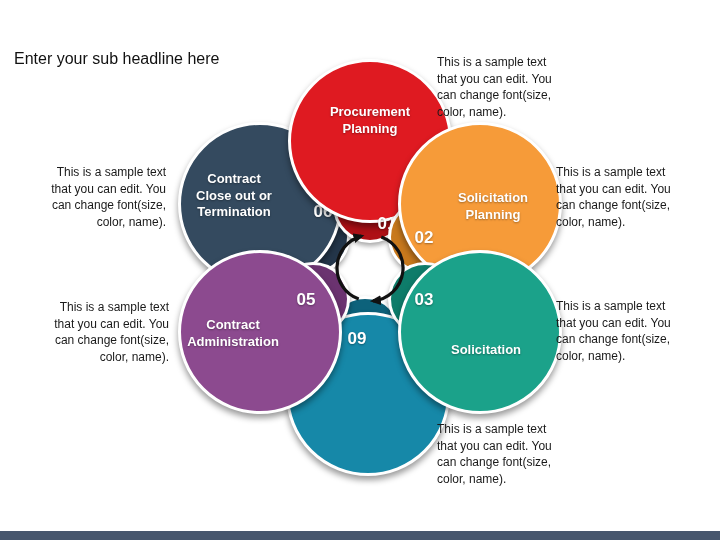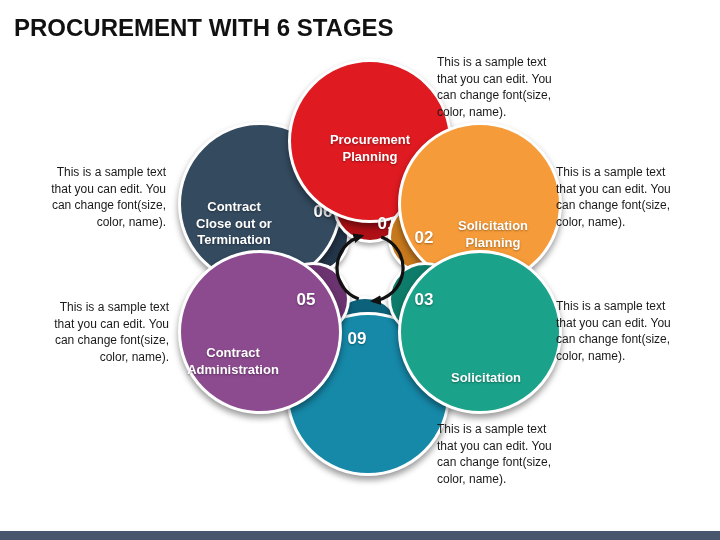--- a/index.html
+++ b/index.html
@@ -22,42 +22,42 @@
     width:164px;height:164px;border:3px solid #ffffff;
     box-shadow:0 4px 6px rgba(0,0,0,0.40);
   }
   .num-circle{
     width:74px;height:74px;border:3px solid #ffffff;
     box-shadow:0 3px 5px rgba(0,0,0,0.35);
   }
   .stage-label{
     position:absolute;width:150px;transform:translate(-50%,-50%);
     color:#ffffff;font-size:13px;font-weight:bold;text-align:center;
-    line-height:1.28;white-space:pre-line;text-shadow:0 1px 2px rgba(0,0,0,0.35);margin-top:28px;
+    line-height:1.28;white-space:pre-line;text-shadow:0 1px 2px rgba(0,0,0,0.35);
   }
   .stage-number{
     position:absolute;transform:translate(-50%,-50%);
     color:#ffffff;font-size:17px;font-weight:bold;
     text-shadow:0 1px 2px rgba(0,0,0,0.35);
   }
   .sample-text{
     position:absolute;width:150px;font-size:12px;color:#1a1a1a;
     line-height:16.5px;white-space:pre-line;
   }
   .align-right{text-align:right;}
   .align-left{text-align:left;}
   .center-arrows{position:absolute;left:330px;top:228px;}
   .footer-bar{position:absolute;left:0;top:531px;width:720px;height:9px;}
 </style>
 </head>
 <body>
 
 <div class="slide">
 
-  <div class="title">PROCUREMENT WITH 6 STAGES</div>
+  <div class="subtitle">Enter your sub headline here</div>
 
   <div class="circle num-circle" style="left: 313px; top: 237px; background-color: rgb(36, 54, 74);"></div>
   <div class="circle main-circle" style="left: 260px; top: 204px; background-color: rgb(52, 74, 95);"></div>
   <div class="stage-number" style="left:303px;top:212px;margin-left:20px;">06</div>
   <div class="stage-label" style="left:234px;top:196px;">Contract
 Close out or
 Termination</div>
 
   <div class="circle num-circle" style="left: 370px; top: 206px; background-color: rgb(174, 16, 22);"></div>
   <div class="circle main-circle" style="left: 370px; top: 141px; background-color: rgb(223, 26, 33);"></div>

